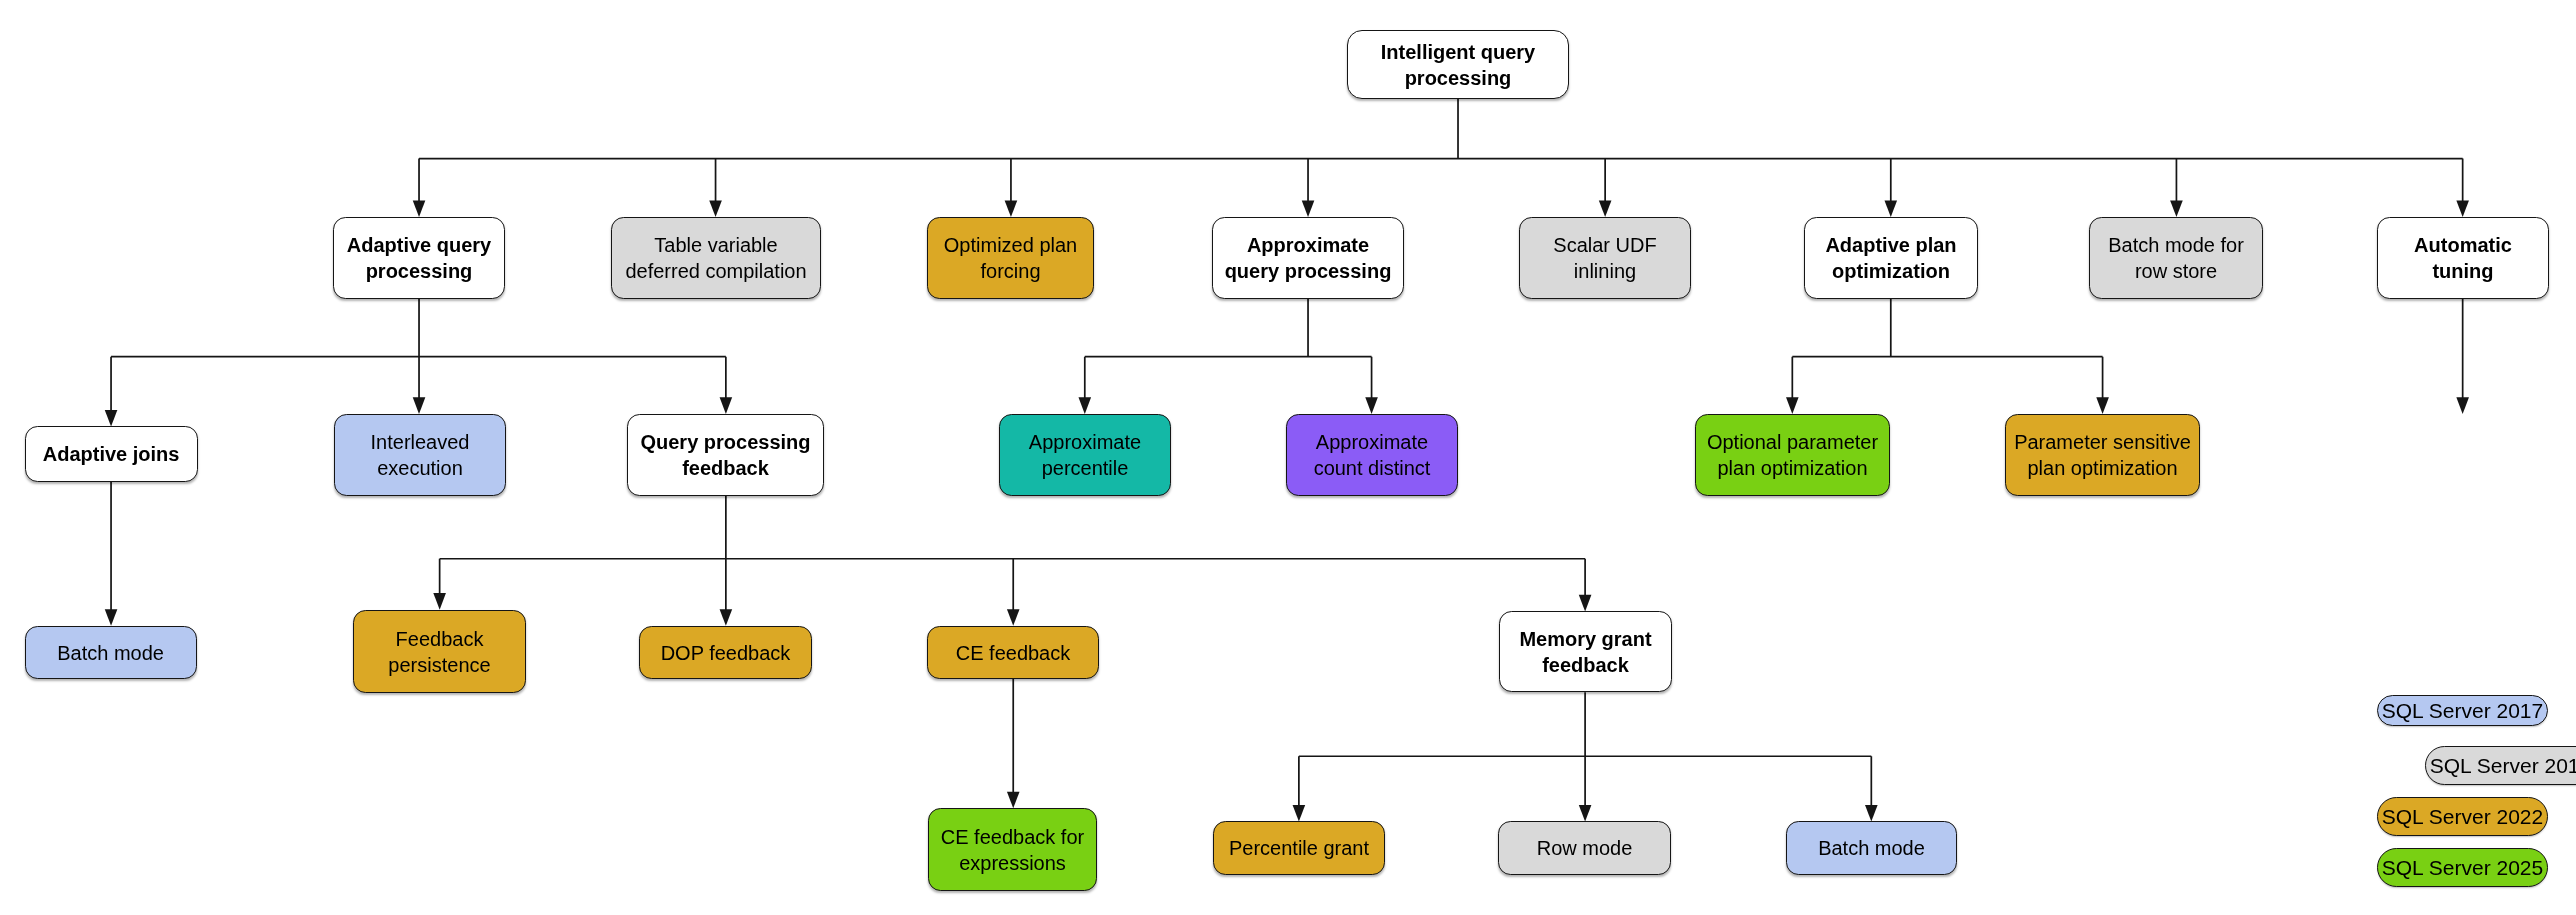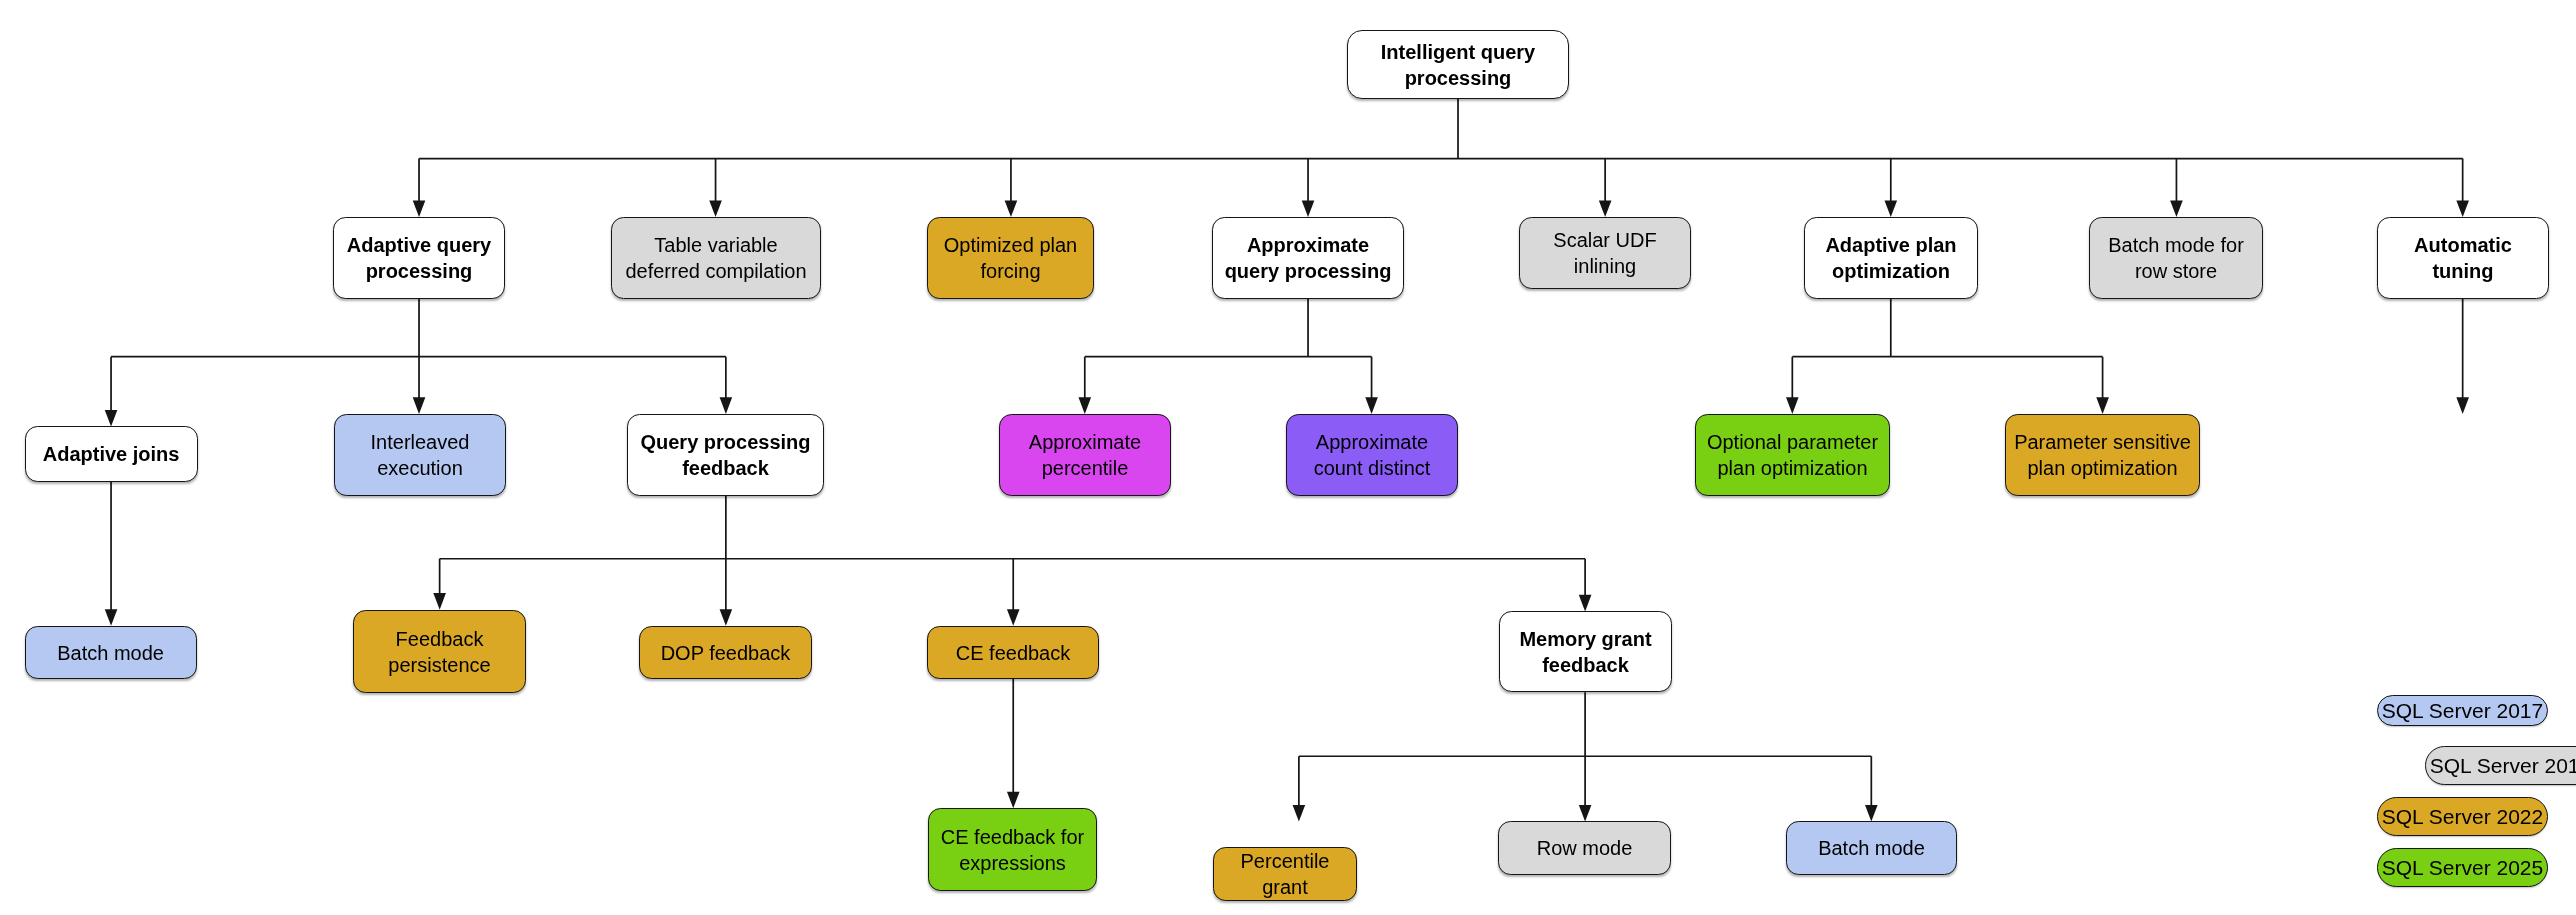--- a/index.html
+++ b/index.html
@@ -94,21 +94,21 @@
     </div>
   <div class="node" style="left: 611px; top: 217px; width: 210px; height: 82px; background-color: rgb(217, 217, 217);">
       <span>Table variable deferred compilation</span>
     </div>
   <div class="node" style="left: 927px; top: 217px; width: 167px; height: 82px; background-color: rgb(219, 168, 37);">
       <span>Optimized plan forcing</span>
     </div>
   <div class="node bold" style="left: 1212px; top: 217px; width: 192px; height: 82px; background-color: rgb(255, 255, 255);">
       <span>Approximate query processing</span>
     </div>
-  <div class="node" style="left: 1519px; top: 217px; width: 172px; height: 72px; background-color: rgb(217, 217, 217);">
+  <div class="node" style="left: 1519px; top: 217px; width: 172px; height: 82px; background-color: rgb(217, 217, 217);">
       <span>Scalar UDF inlining</span>
     </div>
   <div class="node bold" style="left: 1804px; top: 217px; width: 174px; height: 82px; background-color: rgb(255, 255, 255);">
       <span>Adaptive plan optimization</span>
     </div>
   <div class="node" style="left: 2089px; top: 217px; width: 174px; height: 82px; background-color: rgb(217, 217, 217);">
       <span>Batch mode for row store</span>
     </div>
   <div class="node bold" style="left: 2377px; top: 217px; width: 172px; height: 82px; background-color: rgb(255, 255, 255);">
       <span>Automatic tuning</span>
@@ -116,21 +116,21 @@
 
   <div class="node bold" style="left: 24.6px; top: 426px; width: 173px; height: 56px; background-color: rgb(255, 255, 255);">
       <span>Adaptive joins</span>
     </div>
   <div class="node" style="left: 334px; top: 414px; width: 172px; height: 82px; background-color: rgb(181, 200, 241);">
       <span>Interleaved execution</span>
     </div>
   <div class="node bold" style="left: 627px; top: 414px; width: 197px; height: 82px; background-color: rgb(255, 255, 255);">
       <span>Query processing feedback</span>
     </div>
-  <div class="node" style="left: 999px; top: 414px; width: 172px; height: 82px; background-color: #d946ef;">
+  <div class="node" style="left: 999px; top: 414px; width: 172px; height: 82px; background-color: #14b8a6;">
       <span>Approximate percentile</span>
     </div>
   <div class="node" style="left: 1286px; top: 414px; width: 172px; height: 82px; background-color: #8b5cf6;">
       <span>Approximate count distinct</span>
     </div>
   <div class="node" style="left: 1695px; top: 414px; width: 195px; height: 82px; background-color: rgb(121, 208, 19);">
       <span>Optional parameter plan optimization</span>
     </div>
   <div class="node" style="left: 2005px; top: 414px; width: 195px; height: 82px; background-color: rgb(219, 168, 37);">
       <span>Parameter sensitive plan optimization</span>
@@ -148,21 +148,21 @@
   <div class="node" style="left: 927px; top: 626px; width: 172px; height: 53px; background-color: rgb(219, 168, 37);">
       <span>CE feedback</span>
     </div>
   <div class="node bold" style="left: 1499px; top: 611px; width: 173px; height: 81px; background-color: rgb(255, 255, 255);">
       <span>Memory grant feedback</span>
     </div>
 
   <div class="node" style="left: 928px; top: 808px; width: 169px; height: 83px; background-color: rgb(121, 208, 19);">
       <span>CE feedback for expressions</span>
     </div>
-  <div class="node" style="left: 1213px; top: 821px; width: 144px; height: 54px; background-color: rgb(219, 168, 37); margin-top: 26px;">
+  <div class="node" style="left: 1213px; top: 821px; width: 172px; height: 54px; background-color: rgb(219, 168, 37);">
       <span>Percentile grant</span>
     </div>
   <div class="node" style="left: 1498px; top: 821px; width: 173px; height: 54px; background-color: rgb(217, 217, 217);">
       <span>Row mode</span>
     </div>
   <div class="node" style="left: 1786px; top: 821px; width: 171px; height: 54px; background-color: rgb(181, 200, 241);">
       <span>Batch mode</span>
     </div>
 
   <div class="legend">

